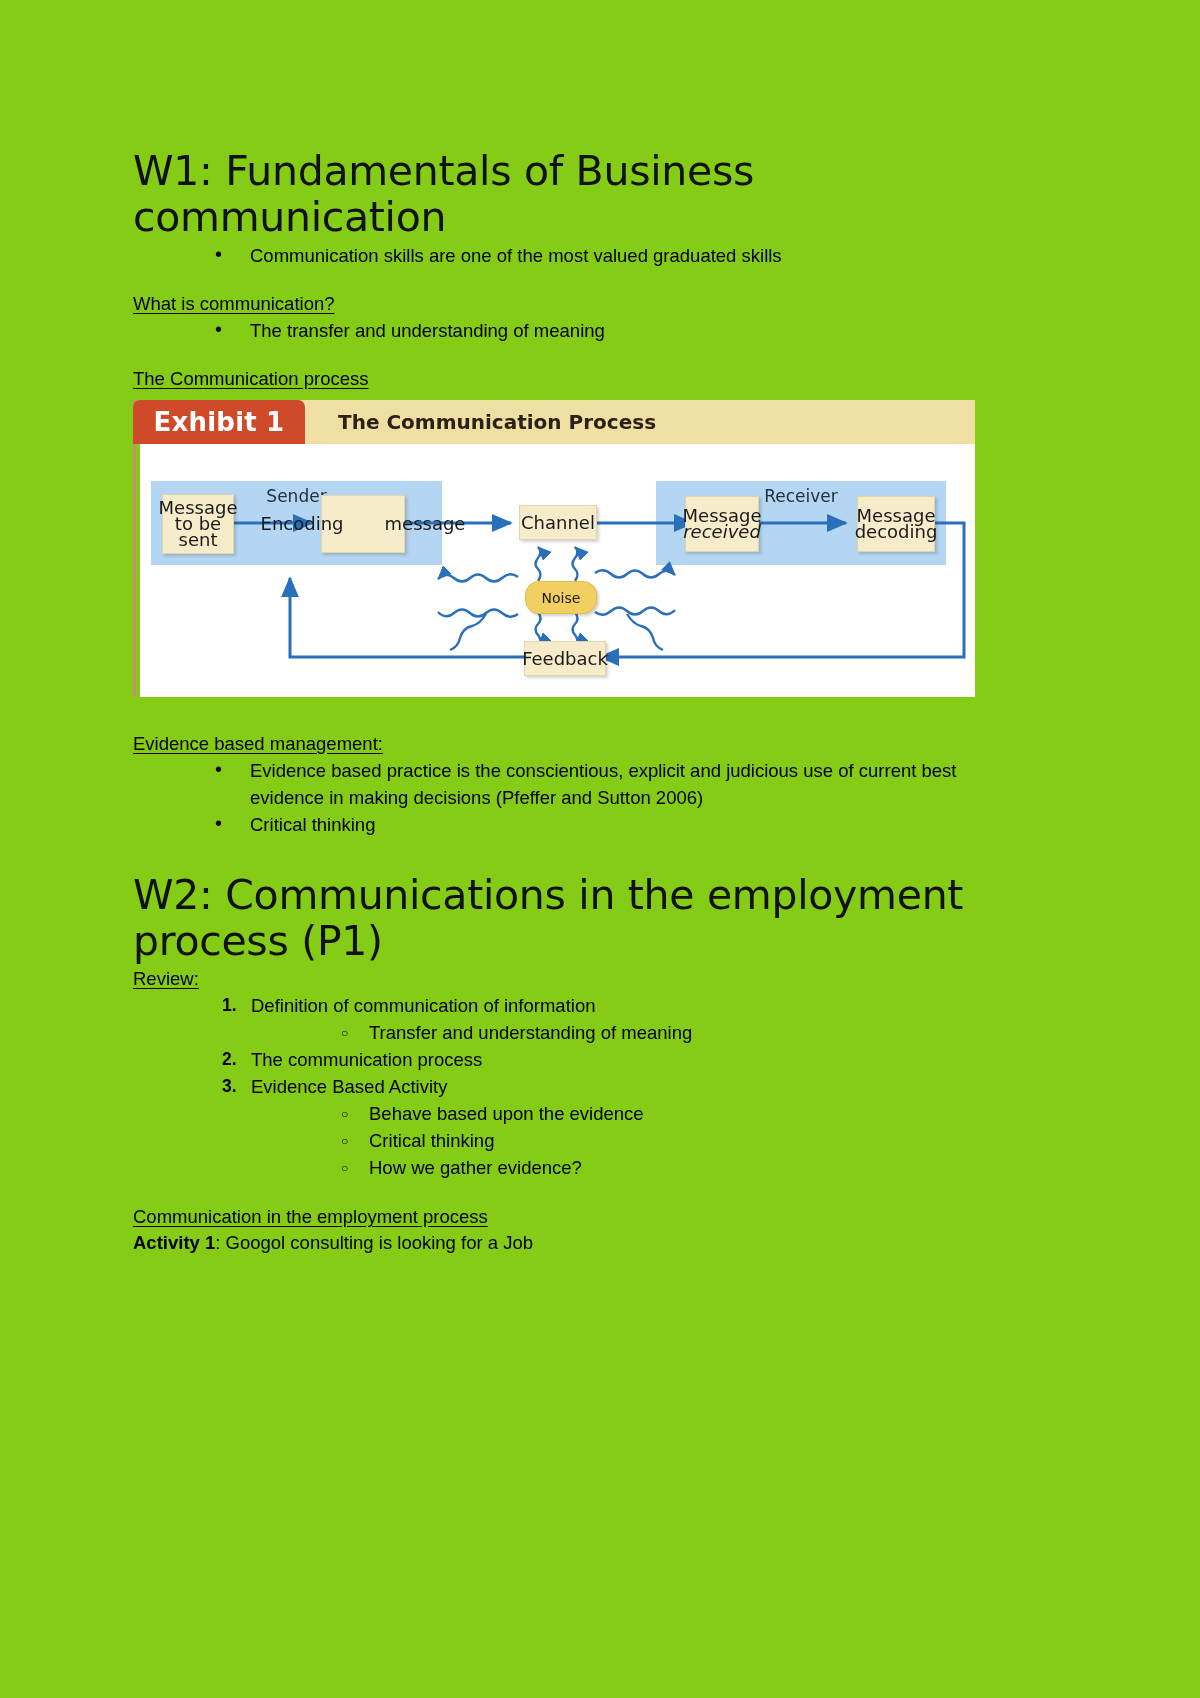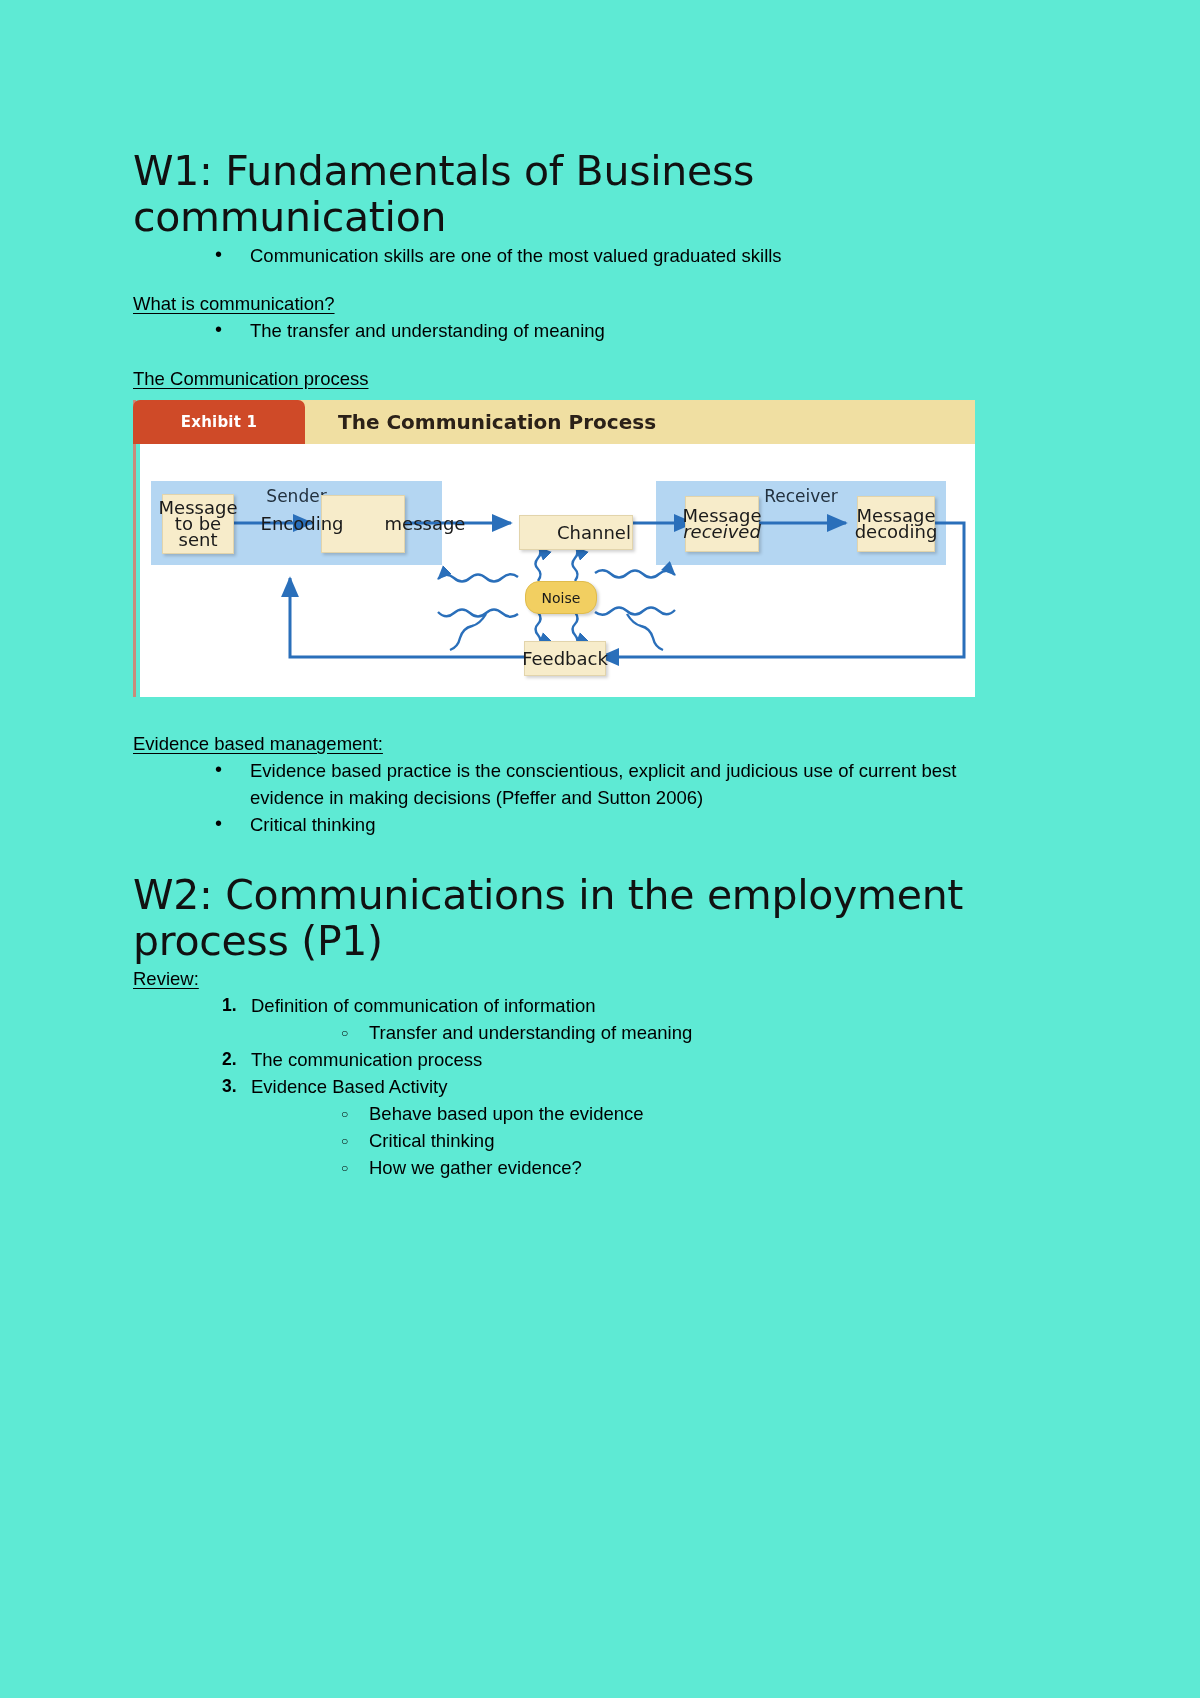--- a/index.html
+++ b/index.html
@@ -13,21 +13,21 @@
     font-family: "Liberation Sans", sans-serif;
     color: #000000;
     position: relative;
     overflow: hidden;
   }
   .page {
     position: absolute;
     left: 0; top: 0;
     width: 1200px;
     height: 1698px;
-    background: #5eead4;
+    background: #84cc16;
   }
   .content {
     position: absolute;
     left: 133px;
     top: 148px;
     width: 930px;
   }
 
   h1.doc-h1 {
     font-family: "DejaVu Sans", sans-serif;
@@ -122,21 +122,21 @@
     width: 172px; height: 44px;
     background: #cf4a28;
     border-radius: 7px 7px 0 0;
     display: flex;
     align-items: center;
     justify-content: center;
   }
   .fig-tab span {
     font-family: "DejaVu Sans", sans-serif;
     color: #ffffff;
-    font-size: 15px;
+    font-size: 26px;
     font-weight: 600;
     letter-spacing: 0.2px;
   }
   .fig-title {
     position: absolute;
     left: 205px; top: 0;
     height: 44px;
     display: flex;
     align-items: center;
     font-family: "DejaVu Sans", sans-serif;
@@ -283,21 +283,21 @@
           <span style="display: block;">Message</span>
           <span style="display: block;">to be</span>
           <span style="display: block;">sent</span>
         </div>
 
         <div class="nodebox" style="left:181px; top:51px; width:82px; height:56px; flex-direction:row;gap:41px;">
           <span style="display: block;">Encoding</span>
           <span style="display: block;">message</span>
         </div>
 
-        <div class="nodebox" style="left:379px; top:71px; width:76px; height:33px;padding-left:36px;">
+        <div class="nodebox" style="left:379px; top:61px; width:76px; height:33px;">
           <span style="display: block;">Channel</span>
         </div>
 
         <div class="nodebox" style="left:545px; top:52px; width:72px; height:54px; flex-direction:column;">
           <span style="display: block;">Message</span>
           <span style="display: block; font-style: italic;">received</span>
         </div>
 
         <div class="nodebox" style="left:717px; top:52px; width:76px; height:54px; flex-direction:column;">
           <span style="display: block;">Message</span>
@@ -354,15 +354,23 @@
         <span class="num">3.</span>
         <span>Evidence Based Activity</span>
       </li>
       <li class="li lvl2">Behave based upon the evidence</li>
       <li class="li lvl2">Critical thinking</li>
       <li class="li lvl2">How we gather evidence?</li>
     </ol>
 
     <div class="spacer-md"></div>
 
+    <div class="final-block">
+      <div>
+        <p class="u-head">Communication in the employment process </p>
+      </div>
+      <p class="plain">
+        <span class="bold">Activity 1</span><span>: Googol consulting is looking for a Job</span>
+      </p>
+    </div>
 
   </div>
 </div>
 
 </body></html>

